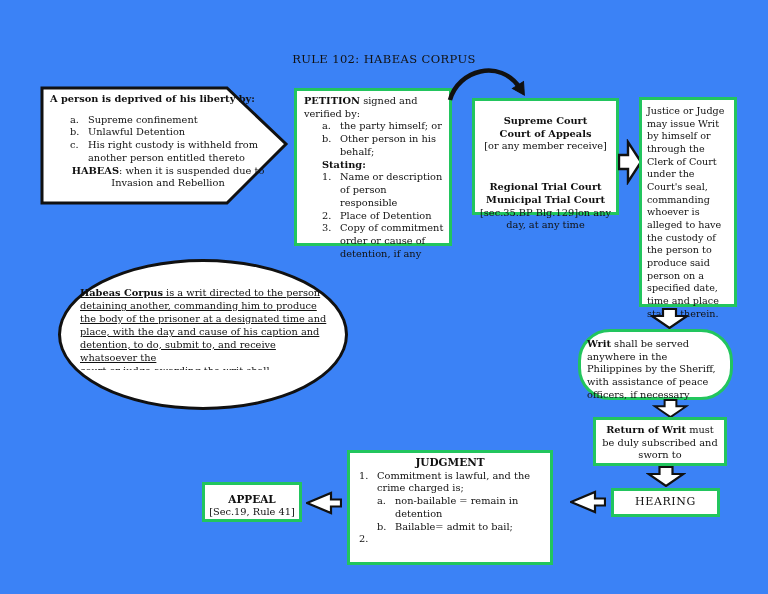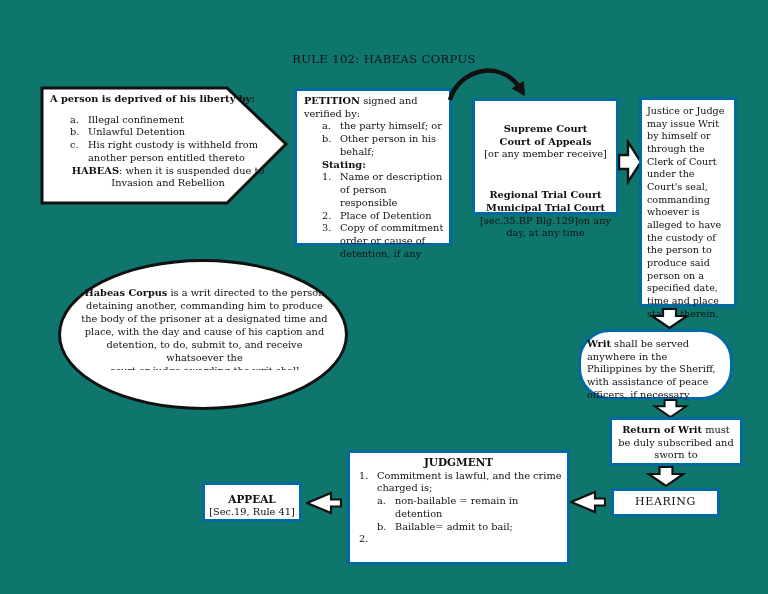--- a/index.html
+++ b/index.html
@@ -1,24 +1,24 @@
 <!DOCTYPE html>
 <html><head>
 <meta charset="utf-8">
 <style>
   html,body{margin:0;padding:0;background:#e9e9e9;}
   #canvas{
     position:relative;width:768px;height:594px;margin:0 auto;
-    background:#0f766e;color:#111;
+    background:#3b82f6;color:#111;
     font-family:"DejaVu Serif", serif;
     overflow:hidden;
   }
   .abs{position:absolute;}
   .box{
-    position:absolute;border:3px solid #0369a1;background:#fff;
+    position:absolute;border:3px solid #22c55e;background:#fff;
     font-size:9.8px;line-height:1.3;box-sizing:border-box;
   }
   .center{text-align:center;}
   .bold,b{font-weight:bold;}
   #title{
     left:0;top:52px;width:768px;text-align:center;
     font-size:11.5px;letter-spacing:.4px;
   }
   
   #pentagon-wrap{left:40px;top:86px;width:250px;height:120px;}
@@ -28,48 +28,48 @@
   .li{display:flex;}
   .li .m{flex:0 0 18px;}
   .li .t{flex:1;}
   #pentagon-text .list .li{padding-left:20px;}
   #deprivation-except{text-align:center;margin-top:0;}
   
   #petition-box{left:294px;top:88px;width:158px;height:158px;padding:4px 5px 4px 7px;}
   #petition-box .list{margin-left:18px;}
   #petition-box .stating{font-weight:bold;margin-left:18px;}
   
-  #courts-box{left:472px;top:98px;width:147px;height:117px;padding:22px 4px;}
+  #courts-box{left:472px;top:98px;width:147px;height:117px;padding:14px 4px;}
   #courts-box .grp2{margin-top:28px;}
   
   #justice-box{left:639px;top:97px;width:98px;height:210px;padding:5px 5px;font-size:9.6px;line-height:1.32;}
   
   #writ-box{left:578px;top:329px;width:155px;height:71px;padding:6px 6px;border-radius:32px;}
   
-  #return-box{left:593px;top:417px;width:134px;height:49px;padding:4px 5px;margin-left:16px;}
+  #return-box{left:593px;top:417px;width:134px;height:49px;padding:4px 5px;}
   
   #hearing-box{left:611px;top:488px;width:109px;height:29px;font-size:11px;font-weight:normal;
     letter-spacing:.6px;display:flex;align-items:center;justify-content:center;}
   
-  #judgment-box{left:347px;top:450px;width:223px;height:115px;padding:3px 5px;}
+  #judgment-box{left:347px;top:450px;width:206px;height:115px;padding:3px 5px;}
   #judgment-box .jtitle{text-align:center;font-weight:bold;font-size:10.5px;}
   #judgment-box .li{padding-left:4px;}
   #judgment-box .li.ind{padding-left:22px;}
   
   #appeal-box{left:202px;top:482px;width:100px;height:40px;display:flex;flex-direction:column;
     align-items:center;justify-content:flex-end;}
   #appeal-box .atitle{font-weight:bold;font-size:10.5px;}
   #appeal-box .asub{font-size:9.8px;}
   
   #definition-ellipse{
     position:absolute;left:58px;top:259px;width:290px;height:151px;
     border:3px solid #111;border-radius:50%;box-sizing:border-box;background:#fff;
   }
   #definition-text{position:absolute;left:19px;top:25px;width:249px;
-    font-size:9.8px;line-height:1.32;text-align:center;}
+    font-size:9.8px;line-height:1.32;text-align:left;text-decoration:underline;}
   #definition-clip{height:5px;overflow:hidden;}
   svg{display:block;}
   .arrow path,.arrow polygon{stroke:#111;}
 </style>
 </head>
 <body>
 
 <div id="canvas">
 
   <div id="title" class="abs">RULE 102: HABEAS CORPUS</div>
@@ -77,21 +77,21 @@
   <div id="pentagon-wrap" class="abs">
     <svg width="250" height="120" viewBox="0 0 250 120" class="arrow">
       <polygon points="2,2 187,2 246,58 187,117 2,117" fill="#ffffff" stroke="#111" stroke-width="3"></polygon>
     </svg>
     <div id="pentagon-text">
       <div class="heading">A person is deprived of his liberty by:</div>
       <div class="list">
 
           <div class="li">
             <span class="m">a.</span>
-            <span class="t">Illegal confinement</span>
+            <span class="t">Supreme confinement</span>
           </div>
 
           <div class="li">
             <span class="m">b.</span>
             <span class="t">Unlawful  Detention</span>
           </div>
 
           <div class="li">
             <span class="m">c.</span>
             <span class="t">His right custody is withheld from another person entitled thereto</span>

